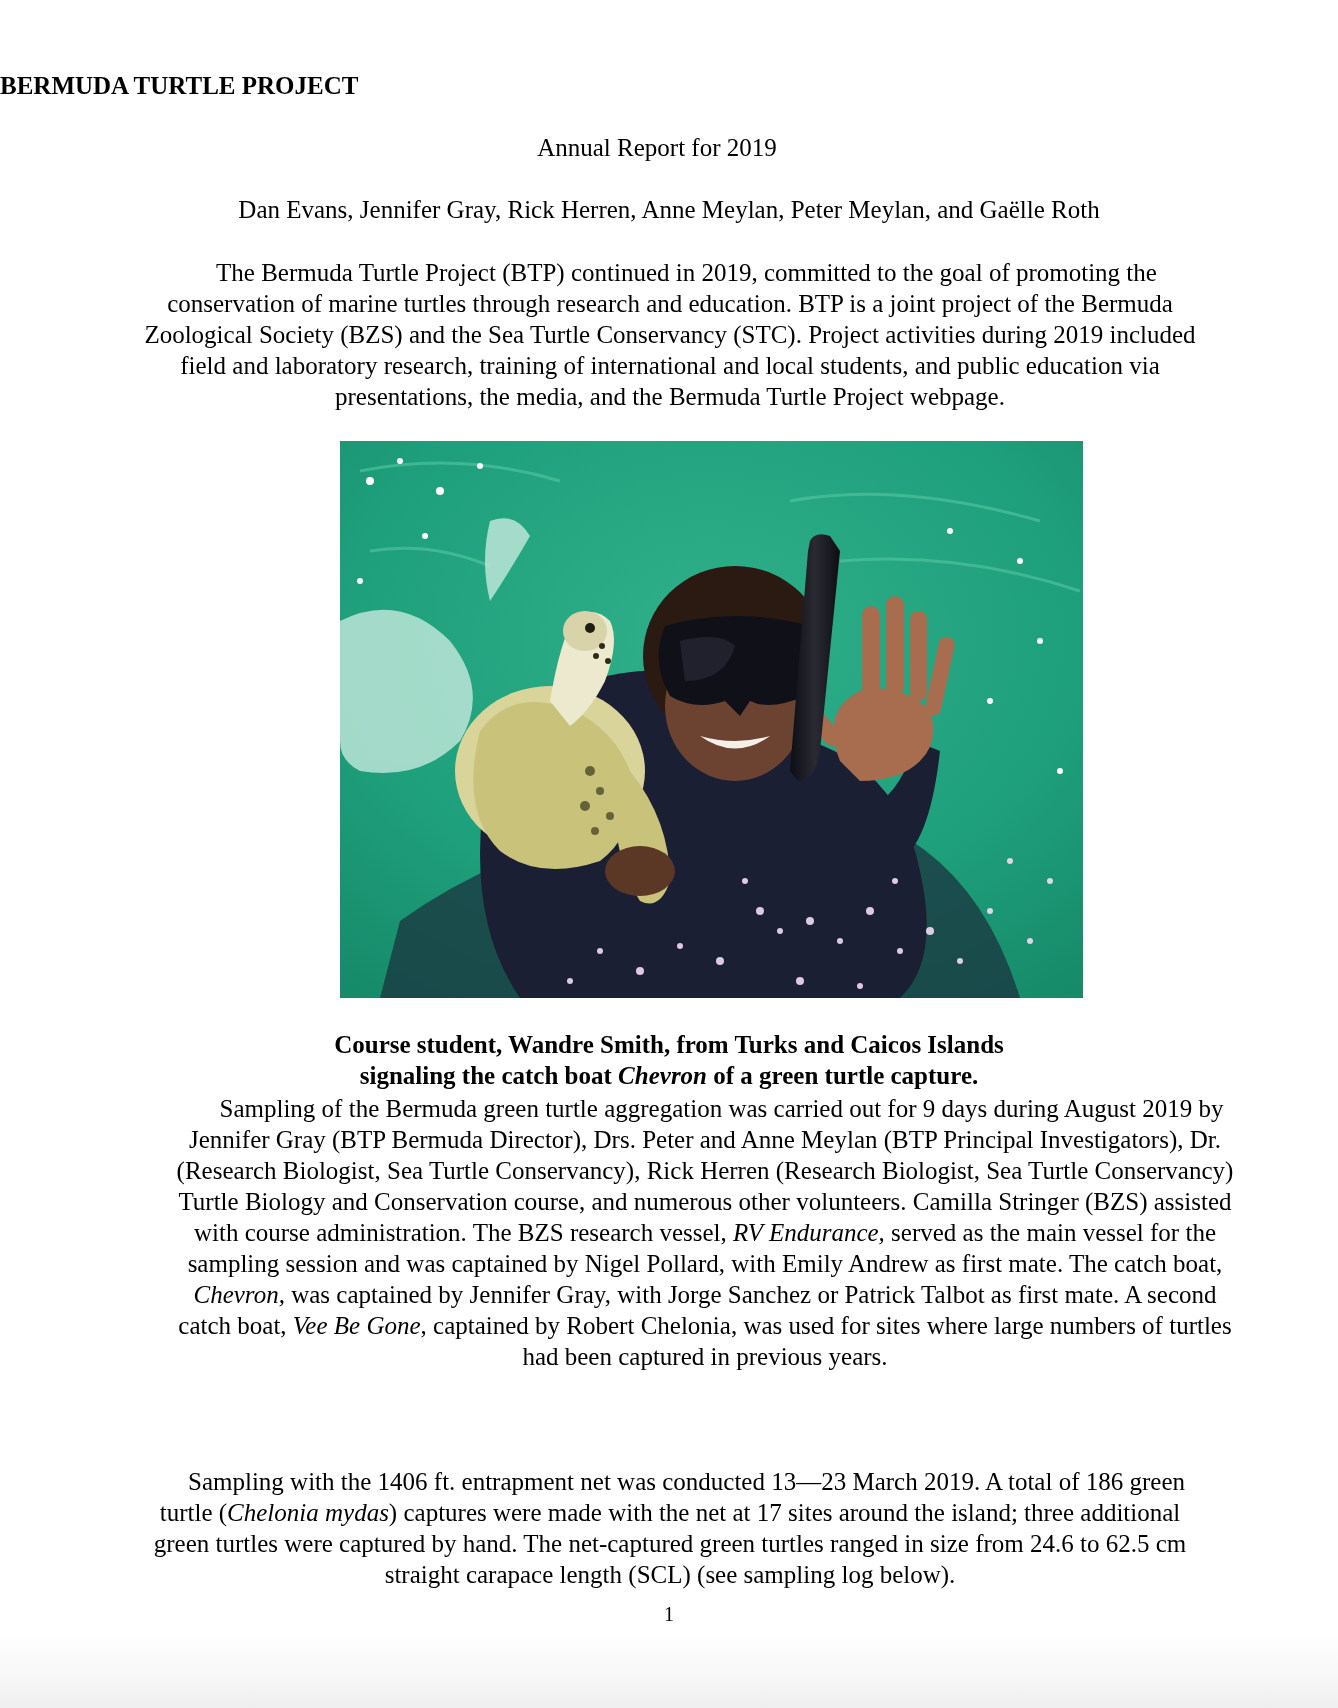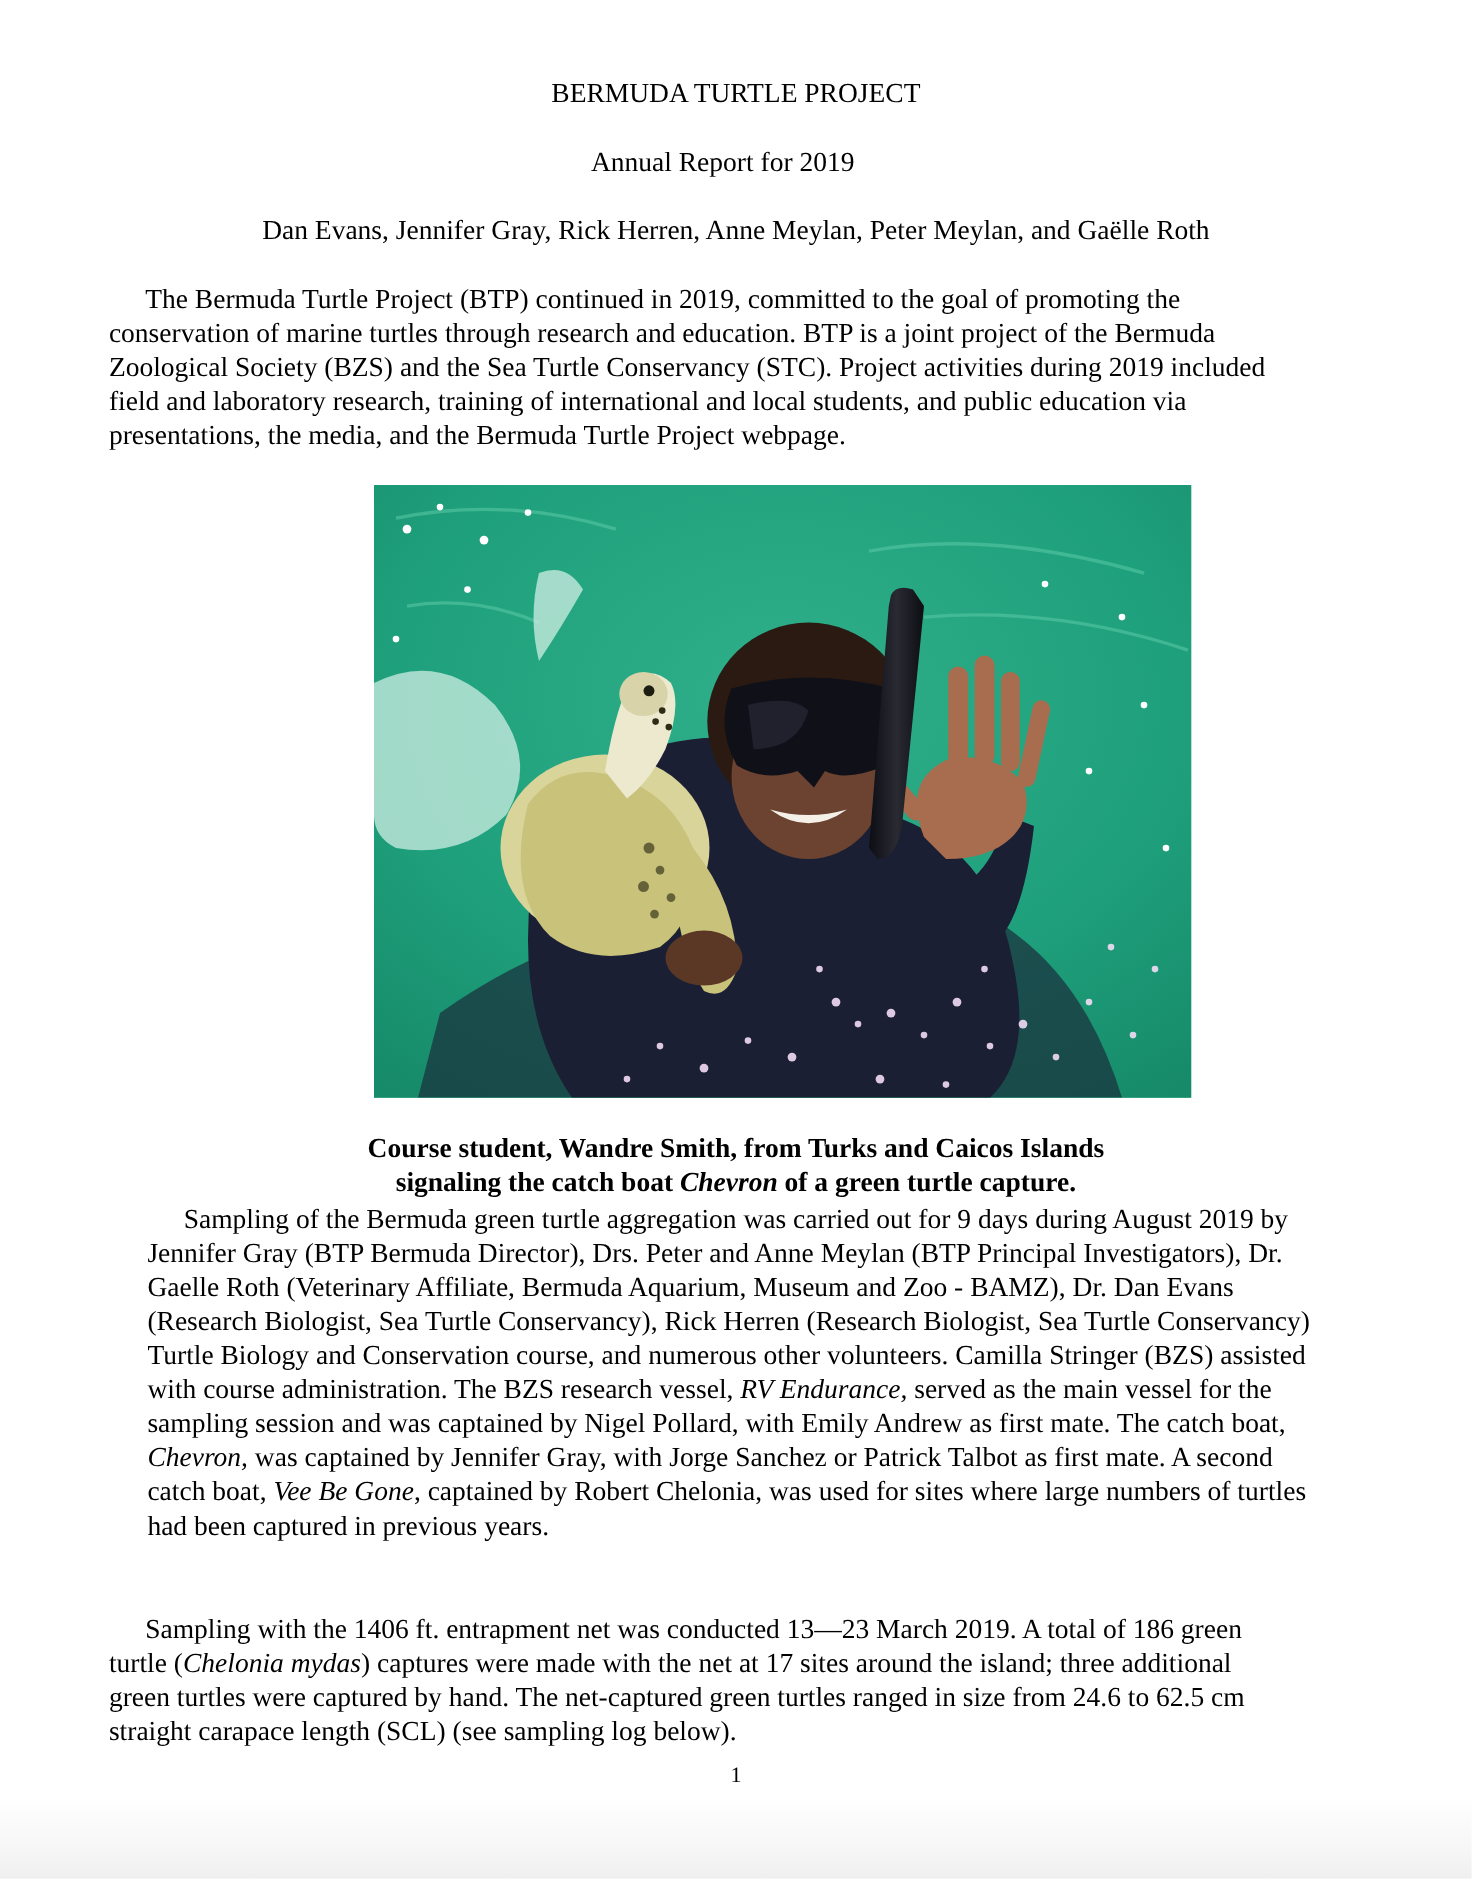--- a/index.html
+++ b/index.html
@@ -19,22 +19,22 @@
       position: absolute;
       left: 0; right: 0; bottom: 0;
       height: 75px;
       background: linear-gradient(to bottom, #ffffff 0%, #f7f7f7 60%, #efefef 100%);
     }
     .title {
       position: absolute;
       top: 71px;
       left: 0;
       width: 1338px;
-      text-align: center;
-      font-weight: normal;
+      text-align: left;
+      font-weight: bold;
       font-size: 25px;
       line-height: 30px;
     }
     .subtitle {
       position: absolute;
       top: 133px;
       left: 0;
       width: 1314px;
       text-align: center;
       font-size: 25px;
@@ -53,20 +53,21 @@
       position: absolute;
       left: 99px;
       width: 1142px;
       font-size: 25px;
       line-height: 31px;
       margin: 0;
     }
     .para .line {
       display: block;
       white-space: nowrap;
+      text-align: center;
     }
     .para .indent {
       padding-left: 33px;
     }
     #p1 { top: 257px; }
     #p2 { top: 1093px; margin-left: 35px; }
     #p3 { top: 1466px; }
 
     .figure {
       position: absolute;
@@ -238,21 +239,20 @@
 </div>
 
 <div class="caption">
   <span class="line">Course student, Wandre Smith, from Turks and Caicos Islands</span>
   <span class="line"><span>signaling the catch boat </span><i>Chevron</i><span> of a green turtle capture.</span></span>
 </div>
 
 <p class="para" id="p2">
   <span class="line indent">Sampling of the Bermuda green turtle aggregation was carried out for 9 days during August 2019 by</span>
   <span class="line">Jennifer Gray (BTP Bermuda Director), Drs. Peter and Anne Meylan (BTP Principal Investigators), Dr.</span>
-  <span class="line">Gaelle Roth (Veterinary Affiliate, Bermuda Aquarium, Museum and Zoo - BAMZ), Dr. Dan Evans</span>
   <span class="line">(Research Biologist, Sea Turtle Conservancy), Rick Herren (Research Biologist, Sea Turtle Conservancy)</span>
   <span class="line">Turtle Biology and Conservation course, and numerous other volunteers.  Camilla Stringer (BZS) assisted</span>
   <span class="line"><span>with course administration. The BZS research vessel, </span><i>RV Endurance,</i><span> served as the main vessel for the</span></span>
   <span class="line">sampling session and was captained by Nigel Pollard, with Emily Andrew as first mate. The catch boat,</span>
   <span class="line"><i>Chevron,</i><span> was captained by Jennifer Gray, with Jorge Sanchez or Patrick Talbot as first mate.  A second</span></span>
   <span class="line"><span>catch boat, </span><i>Vee Be Gone</i><span>, captained by Robert Chelonia, was used for sites where large numbers of turtles</span></span>
   <span class="line">had been captured in previous years.</span>
 </p>
 
 <p class="para" id="p3">

